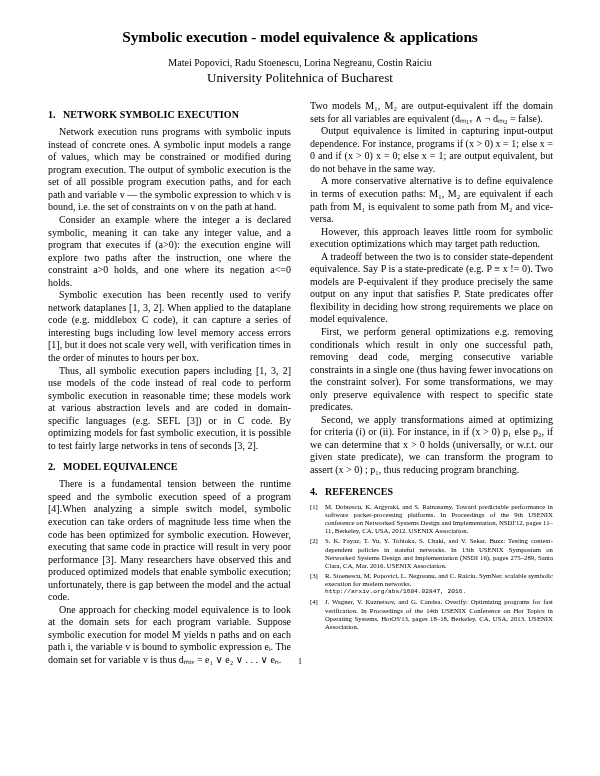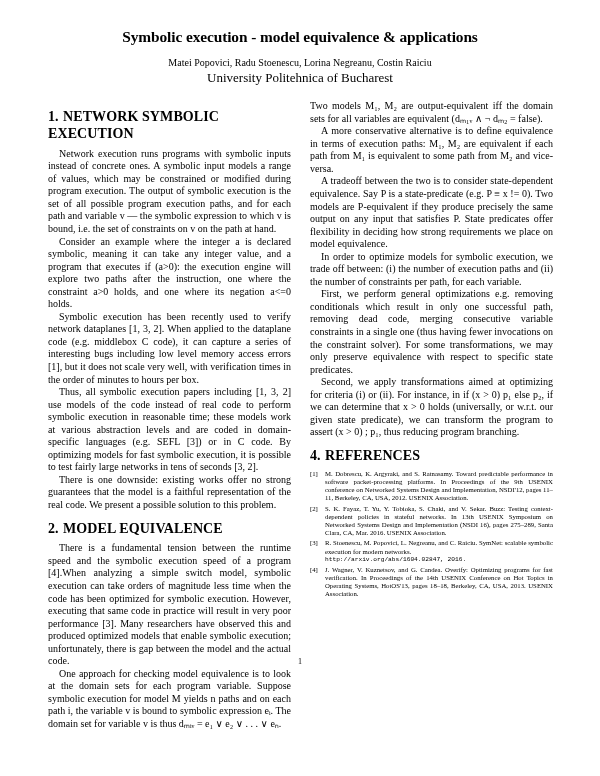--- a/index.html
+++ b/index.html
@@ -44,21 +44,21 @@
   .columns {
     display: flex;
     gap: 19px;
     align-items: flex-start;
   }
   .col {
     width: 243px;
     flex: 0 0 243px;
   }
   h2.section {
-    font-size: 14px;
+    font-size: 10px;
     font-weight: bold;
     margin: 9px 0 5px 0;
     line-height: 1.2;
     text-transform: uppercase;
     letter-spacing: 0.1px;
   }
   h2.section .num {
     display: inline-block;
     min-width: 15px;
   }
@@ -118,39 +118,39 @@
     <div class="col">
 
       <h2 class="section">
         <span class="num">1.</span><span>NETWORK SYMBOLIC EXECUTION</span>
       </h2>
 
       <p>Network execution runs programs with symbolic inputs instead of concrete ones. A symbolic input models a range of values, which may be constrained or modified during program execution. The output of symbolic execution is the set of all possible program execution paths, and for each path and variable v — the symbolic expression to which v is bound, i.e. the set of constraints on v on the path at hand.</p>
       <p>Consider an example where the integer a is declared symbolic, meaning it can take any integer value, and a program that executes if (a&gt;0): the execution engine will explore two paths after the instruction, one where the constraint a&gt;0 holds, and one where its negation a&lt;=0 holds.</p>
       <p>Symbolic execution has been recently used to verify network dataplanes [1, 3, 2]. When applied to the dataplane code (e.g. middlebox C code), it can capture a series of interesting bugs including low level memory access errors [1], but it does not scale very well, with verification times in the order of minutes to hours per box.</p>
       <p>Thus, all symbolic execution papers including [1, 3, 2] use models of the code instead of real code to perform symbolic execution in reasonable time; these models work at various abstraction levels and are coded in domain-specific languages (e.g. SEFL [3]) or in C code. By optimizing models for fast symbolic execution, it is possible to test fairly large networks in tens of seconds [3, 2].</p>
-      <p>There is one downside: existing works offer no strong guarantees that the model is a faithful representation of the real code. We present a possible solution to this problem.</p>
 
       <h2 class="section">
         <span class="num">2.</span><span>MODEL EQUIVALENCE</span>
       </h2>
 
       <p>There is a fundamental tension between the runtime speed and the symbolic execution speed of a program [4].When analyzing a simple switch model, symbolic execution can take orders of magnitude less time when the code has been optimized for symbolic execution. However, executing that same code in practice will result in very poor performance [3]. Many researchers have observed this and produced optimized models that enable symbolic execution; unfortunately, there is gap between the model and the actual code.</p>
       <p>One approach for checking model equivalence is to look at the domain sets for each program variable. Suppose symbolic execution for model M yields n paths and on each path i, the variable v is bound to symbolic expression eᵢ. The domain set for variable v is thus dₘᵢᵥ = e₁ ∨ e₂ ∨ . . . ∨ eₙ.</p>
 
     </div>
 
     <div class="col">
 
       <p class="noindent">Two models M₁, M₂ are output-equivalent iff the domain sets for all variables are equivalent (dₘ₁ᵥ ∧ ¬ dₘ₂ = false).</p>
+      <p>Output equivalence is limited in capturing input-output dependence. For instance, programs if (x &gt; 0) x = 1; else x = 0 and if (x &gt; 0) x = 0; else x = 1; are output equivalent, but do not behave in the same way.</p>
       <p>A more conservative alternative is to define equivalence in terms of execution paths: M₁, M₂ are equivalent if each path from M₁ is equivalent to some path from M₂ and vice-versa.</p>
+      <p>However, this approach leaves little room for symbolic execution optimizations which may target path reduction.</p>
       <p>A tradeoff between the two is to consider state-dependent equivalence. Say P is a state-predicate (e.g. P ≡ x != 0). Two models are P-equivalent if they produce precisely the same output on any input that satisfies P. State predicates offer flexibility in deciding how strong requirements we place on model equivalence.</p>
 
 
-      <p>In order to optimize models for symbolic execution, we trade off between: (i) the number of execution paths and (ii) the number of constraints per path, for each variable.</p>
       <p>First, we perform general optimizations e.g. removing conditionals which result in only one successful path, removing dead code, merging consecutive variable constraints in a single one (thus having fewer invocations on the constraint solver). For some transformations, we may only preserve equivalence with respect to specific state predicates.</p>
       <p>Second, we apply transformations aimed at optimizing for criteria (i) or (ii). For instance, in if (x &gt; 0) p₁ else p₂, if we can determine that x &gt; 0 holds (universally, or w.r.t. our given state predicate), we can transform the program to assert (x &gt; 0) ; p₁, thus reducing program branching.</p>
 
       <h2 class="section">
         <span class="num">4.</span><span>REFERENCES</span>
       </h2>
 
       <div class="refs">
         <div class="ref">
           <div class="rnum">[1]</div>

